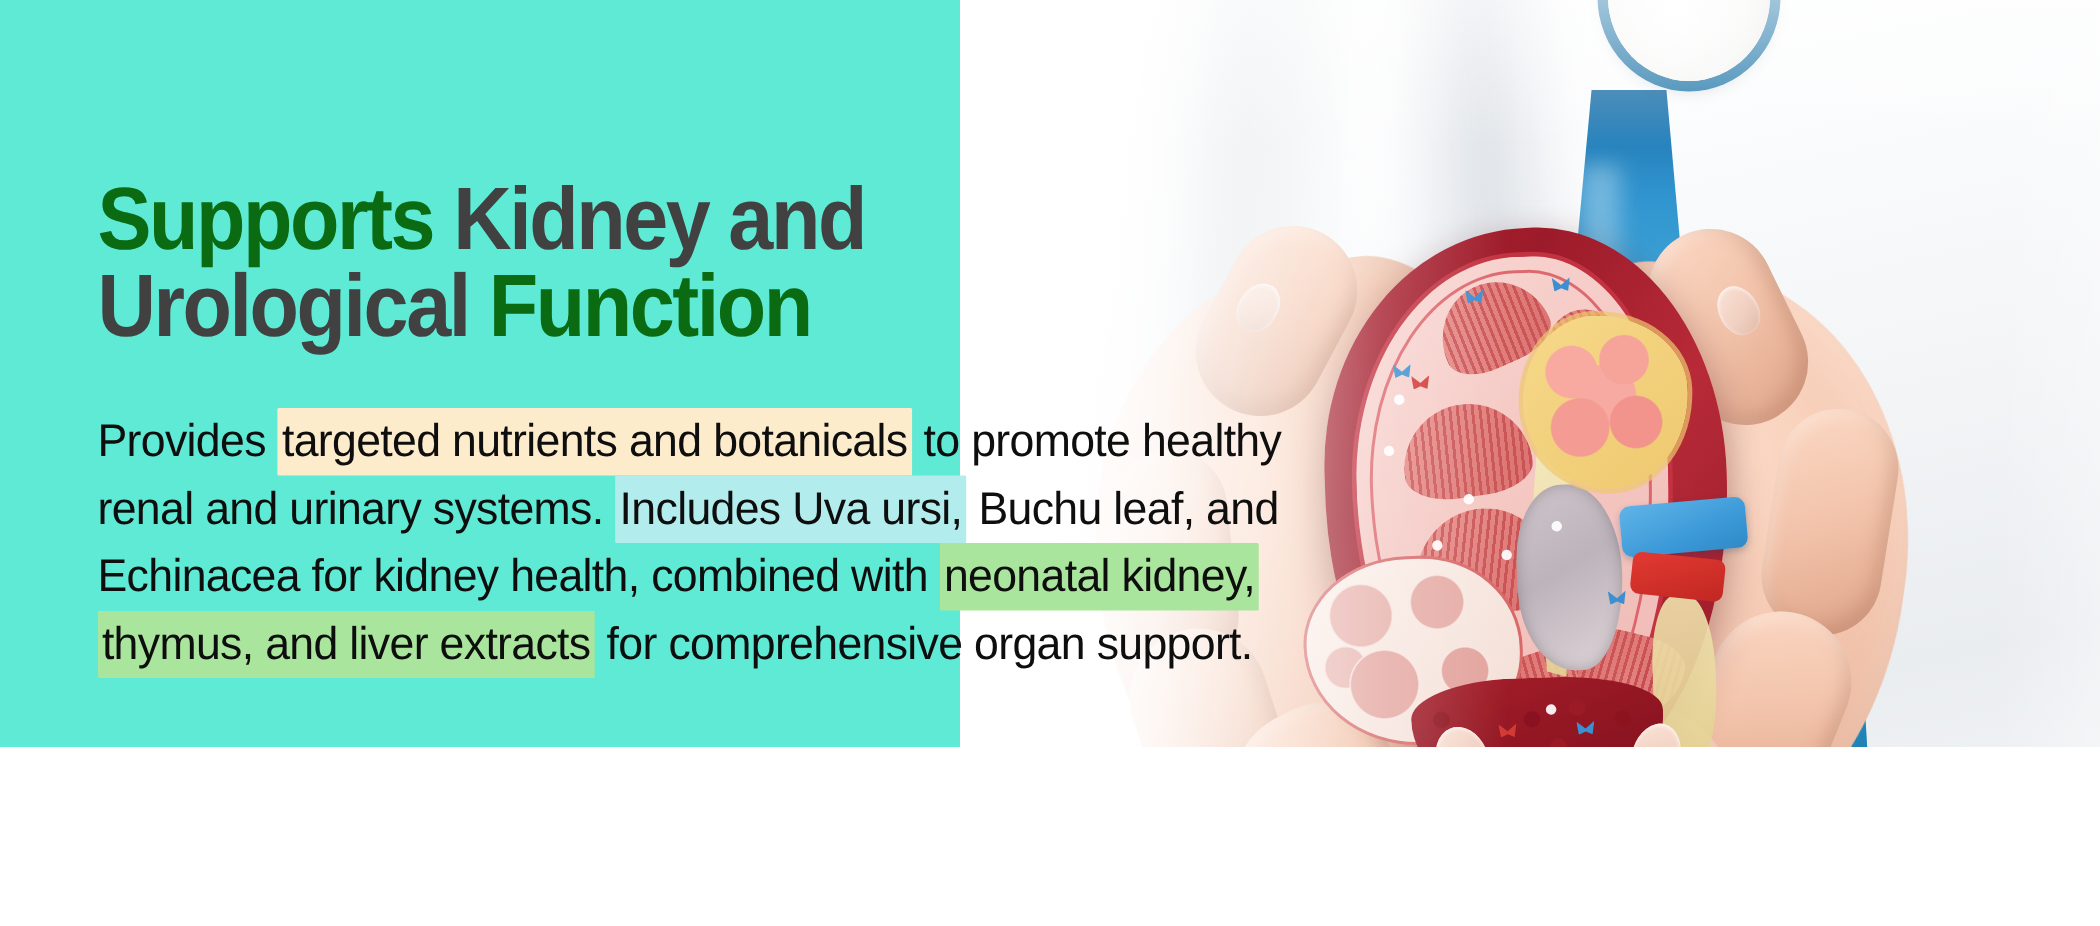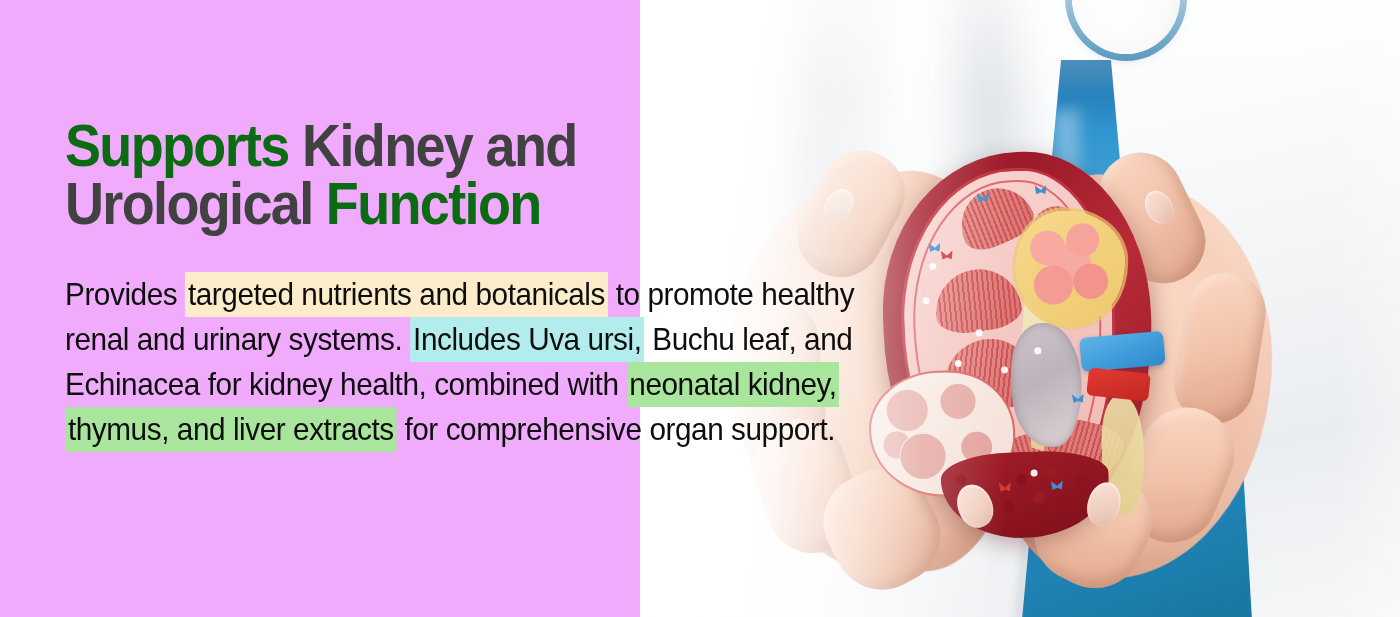--- a/index.html
+++ b/index.html
@@ -7,22 +7,22 @@
   html,body { background:#ffffff; }
   body {
     width:1400px; height:617px;
     font-family:"Liberation Sans", sans-serif;
     overflow:hidden;
     position:relative;
   }
 
   .banner {
     position:relative;
-    width:1400px; height:617px;
-    background:#f0abfc;
+    width:1400px; height:498px;
+    background:#5eead4;
     overflow:hidden;
   }
 
   
   .photo {
     position:absolute;
     top:0; right:0;
     width:760px; height:617px;
     overflow:hidden;
   }

